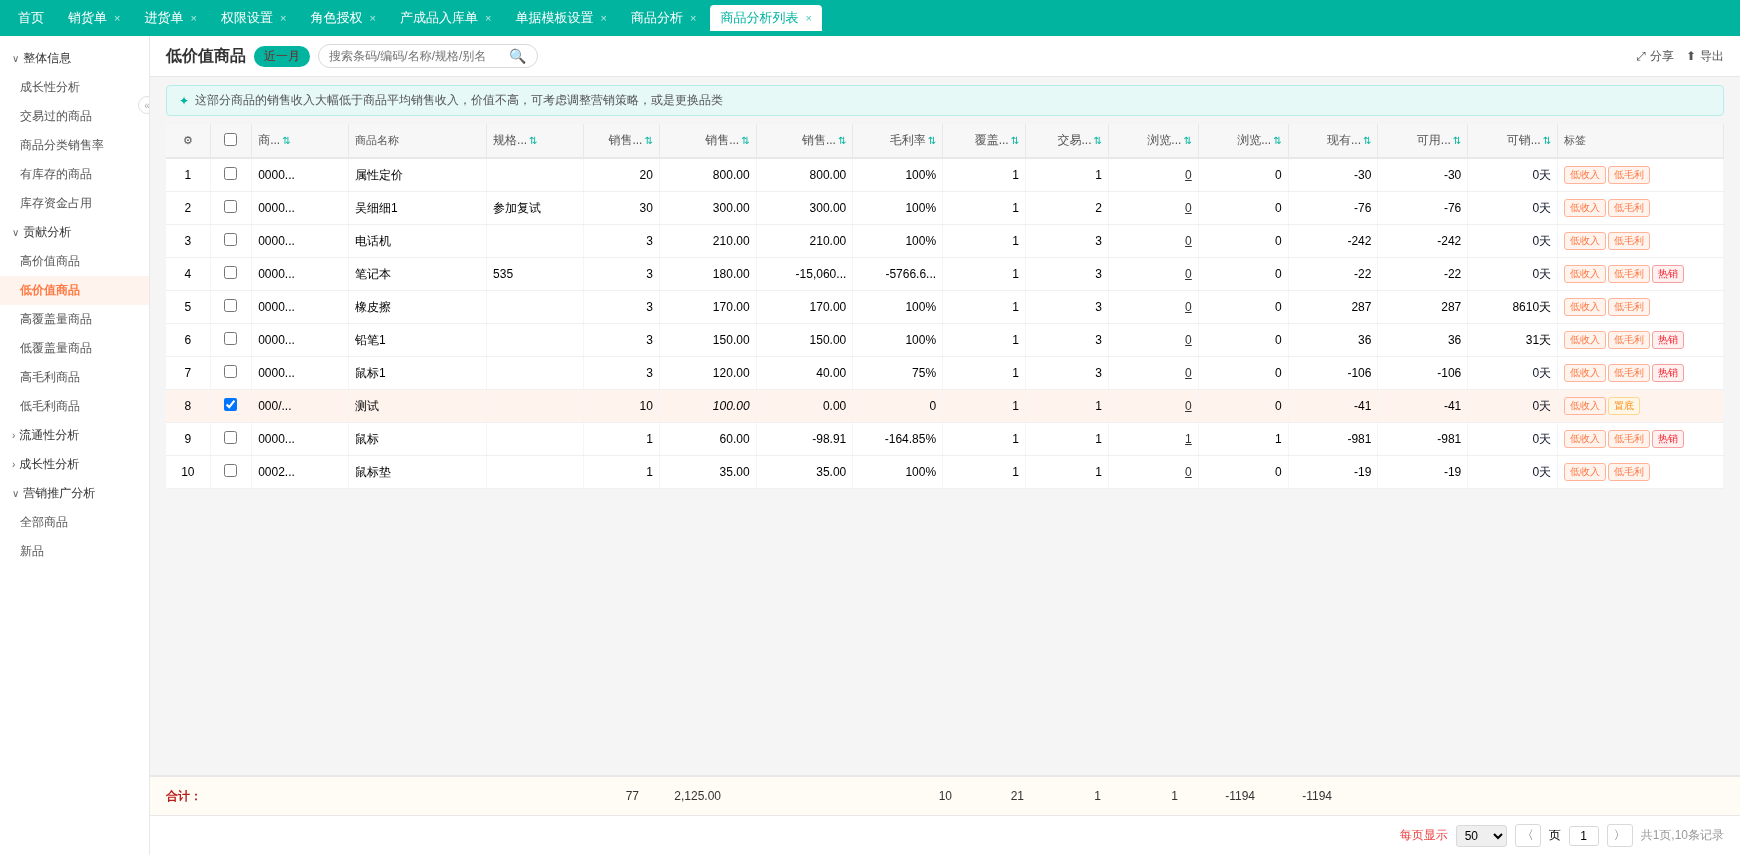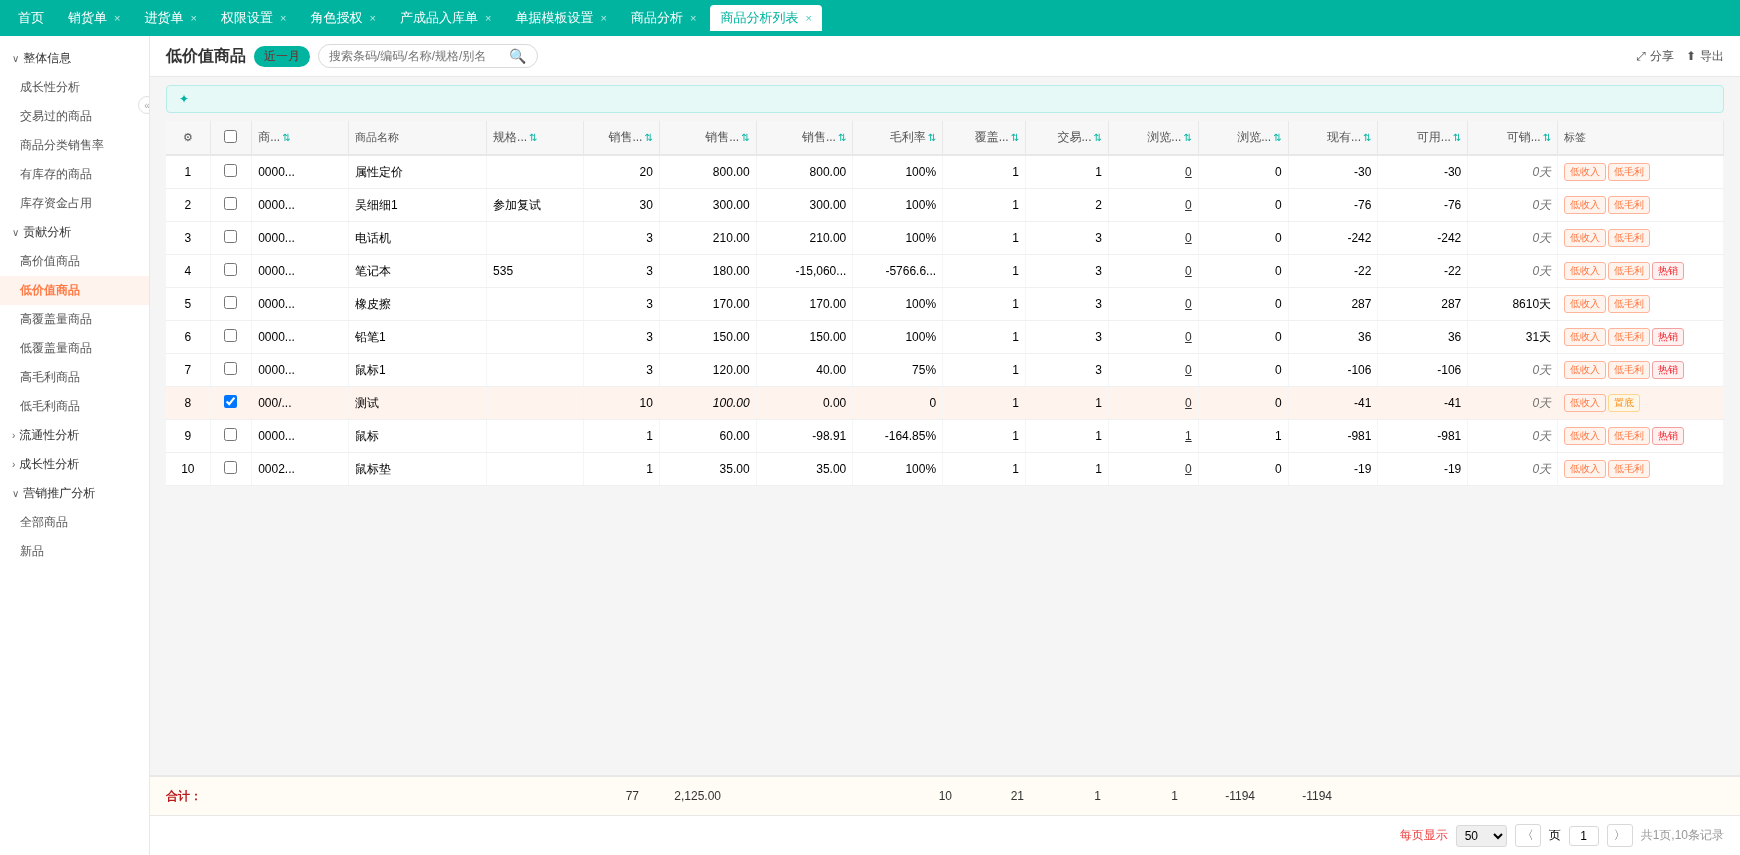--- a/index.html
+++ b/index.html
@@ -183,21 +183,21 @@
     .tag {
       display: inline-block;
       padding: 1px 5px;
       border-radius: 3px;
       font-size: 10px;
       margin-right: 2px;
     }
     .tag-orange { color: #ff7a45; border: 1px solid #ffb399; background: #fff3ed; }
     .tag-hot { color: #f5222d; border: 1px solid #f5a0a0; background: #fff1f0; }
     .tag-warn { color: #fa8c16; border: 1px solid #ffd591; background: #fff7e6; }
-    .days-zero { color: #737373; font-style: italic; }
+    .days-zero { color: #0f172a; }
     .underline { text-decoration: underline; cursor: pointer; color: #333; }
 
     .col-num { width: 36px; text-align: center; }
     .col-check { width: 30px; text-align: center; }
     .col-gear { width: 32px; text-align: center; }
     .col-sku { width: 70px; }
     .col-name { width: 100px; }
     .col-spec { width: 70px; }
     .col-sale-qty { width: 55px; text-align: right; }
     .col-sale-amt { width: 70px; text-align: right; }
@@ -328,20 +328,21 @@
         </div>
         <div class="action-btn">
           <span>⬆</span>
           <span>导出</span>
         </div>
       </div>
     </div>
 
     <div class="alert-banner">
       <span class="alert-icon">✦</span>
+      <span>这部分商品的销售收入大幅低于商品平均销售收入，价值不高，可考虑调整营销策略，或是更换品类</span>
     </div>
 
     <div class="table-container">
       <table>
         <thead>
           <tr>
             <th class="col-gear">⚙</th>
             <th class="col-check"><input type="checkbox" style=""></th>
             <th class="col-sku"><span>商...</span><span class="sort-icon">⇅</span></th>
             <th class="col-name">商品名称</th>

